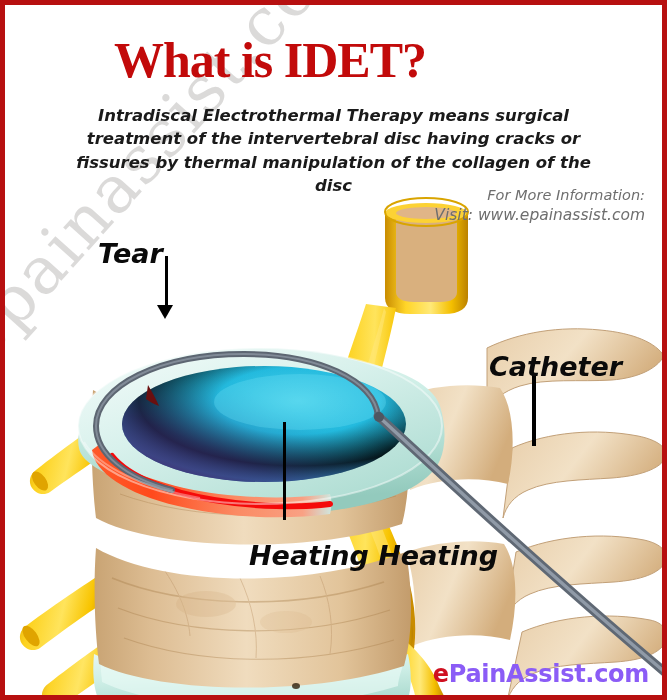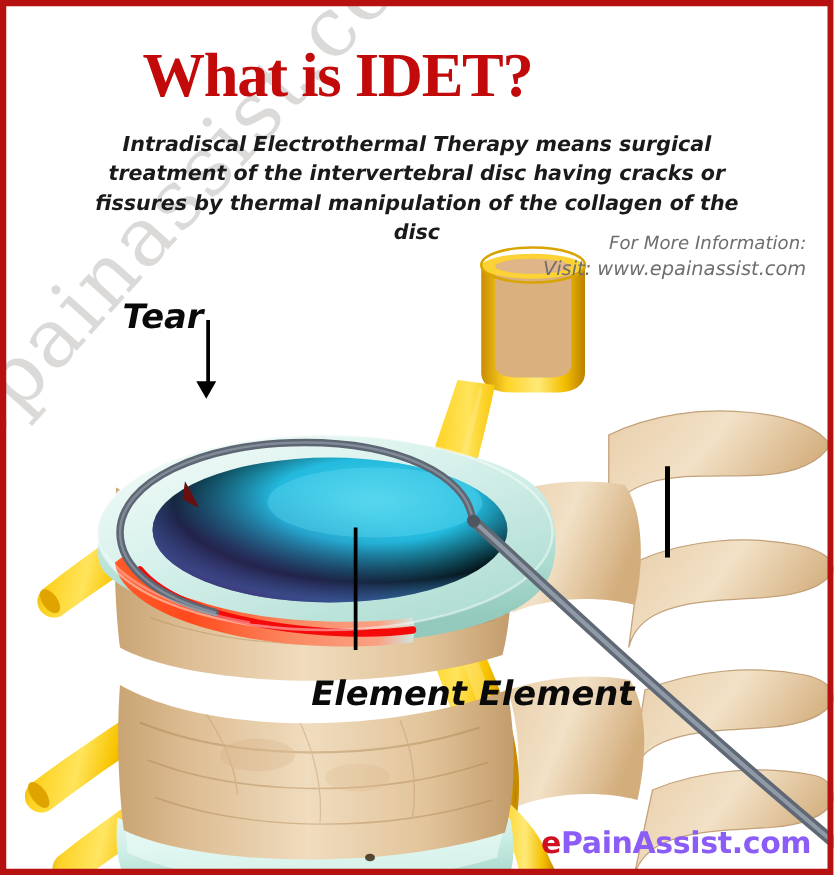--- a/index.html
+++ b/index.html
@@ -370,23 +370,24 @@
 
   <div id="moreinfo">
     <div class="l1">For More Information:</div>
     <div class="l2">Visit: www.epainassist.com</div>
   </div>
 
   <div class="callout" id="label-tear">Tear</div>
   <div class="leader" id="leader-tear"></div>
   <div id="arrow-tear"></div>
 
+  <div class="callout" id="label-catheter">Catheter</div>
   <div class="leader" id="leader-catheter"></div>
 
-  <div class="callout" id="label-heating">Element Element</div>
+  <div class="callout" id="label-heating">Heating Heating</div>
   <div class="leader" id="leader-heating"></div>
 
   <div id="logo">
     <span class="e">e</span><span class="p">PainAssist</span><span class="p">.com</span>
   </div>
 
   <div id="frame"></div>
 </div>
 
 </body></html>

